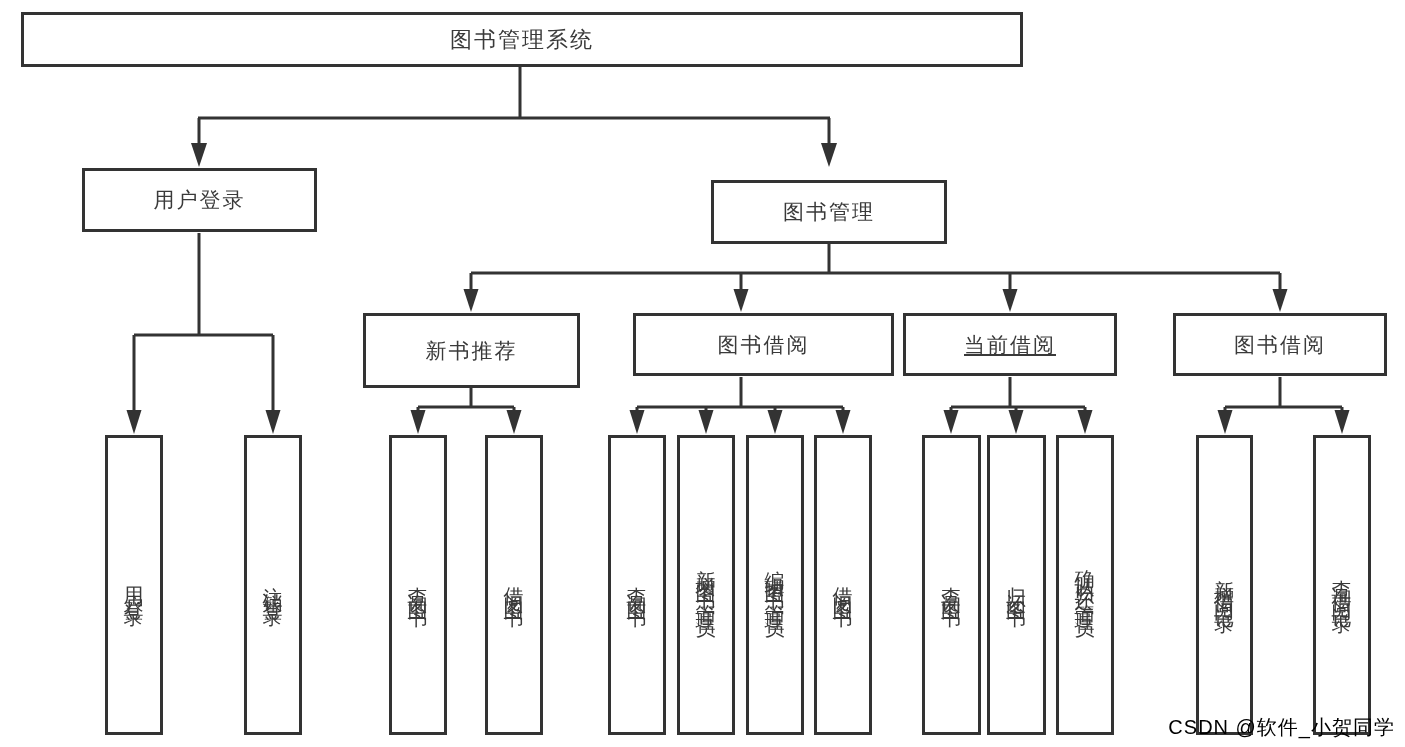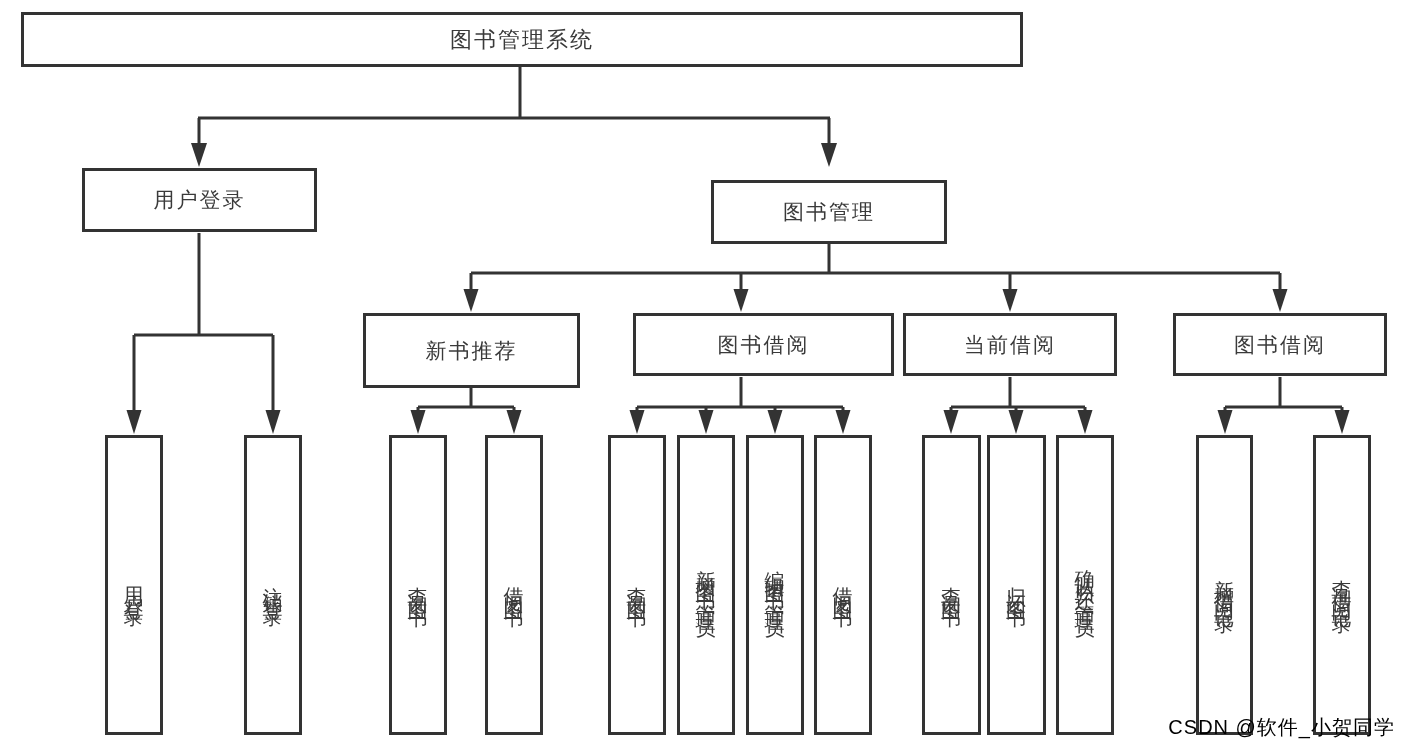--- a/index.html
+++ b/index.html
@@ -88,21 +88,21 @@
   <div class="box" style="left:711px; top:180px; width:236px; height:64px;">
     <span class="hlabel">图书管理</span>
   </div>
 
   <div class="box" style="left:363px; top:313px; width:217px; height:75px;">
     <span class="hlabel">新书推荐</span>
   </div>
   <div class="box" style="left:633px; top:313px; width:261px; height:63px;">
     <span class="hlabel">图书借阅</span>
   </div>
-  <div class="box" style="left:903px; top:313px; width:214px; height:63px;">
+  <div class="box" style="left:903px; top:313px; width:214px; height:63px;text-decoration:underline;">
     <span class="hlabel">当前借阅</span>
   </div>
   <div class="box" style="left:1173px; top:313px; width:214px; height:63px;">
     <span class="hlabel">图书借阅</span>
   </div>
 
   <div class="box" style="left:105px; top:435px; width:58px; height:300px;">
     <span class="vlabel">用户登录</span>
   </div>
   <div class="box" style="left:244px; top:435px; width:58px; height:300px;">

